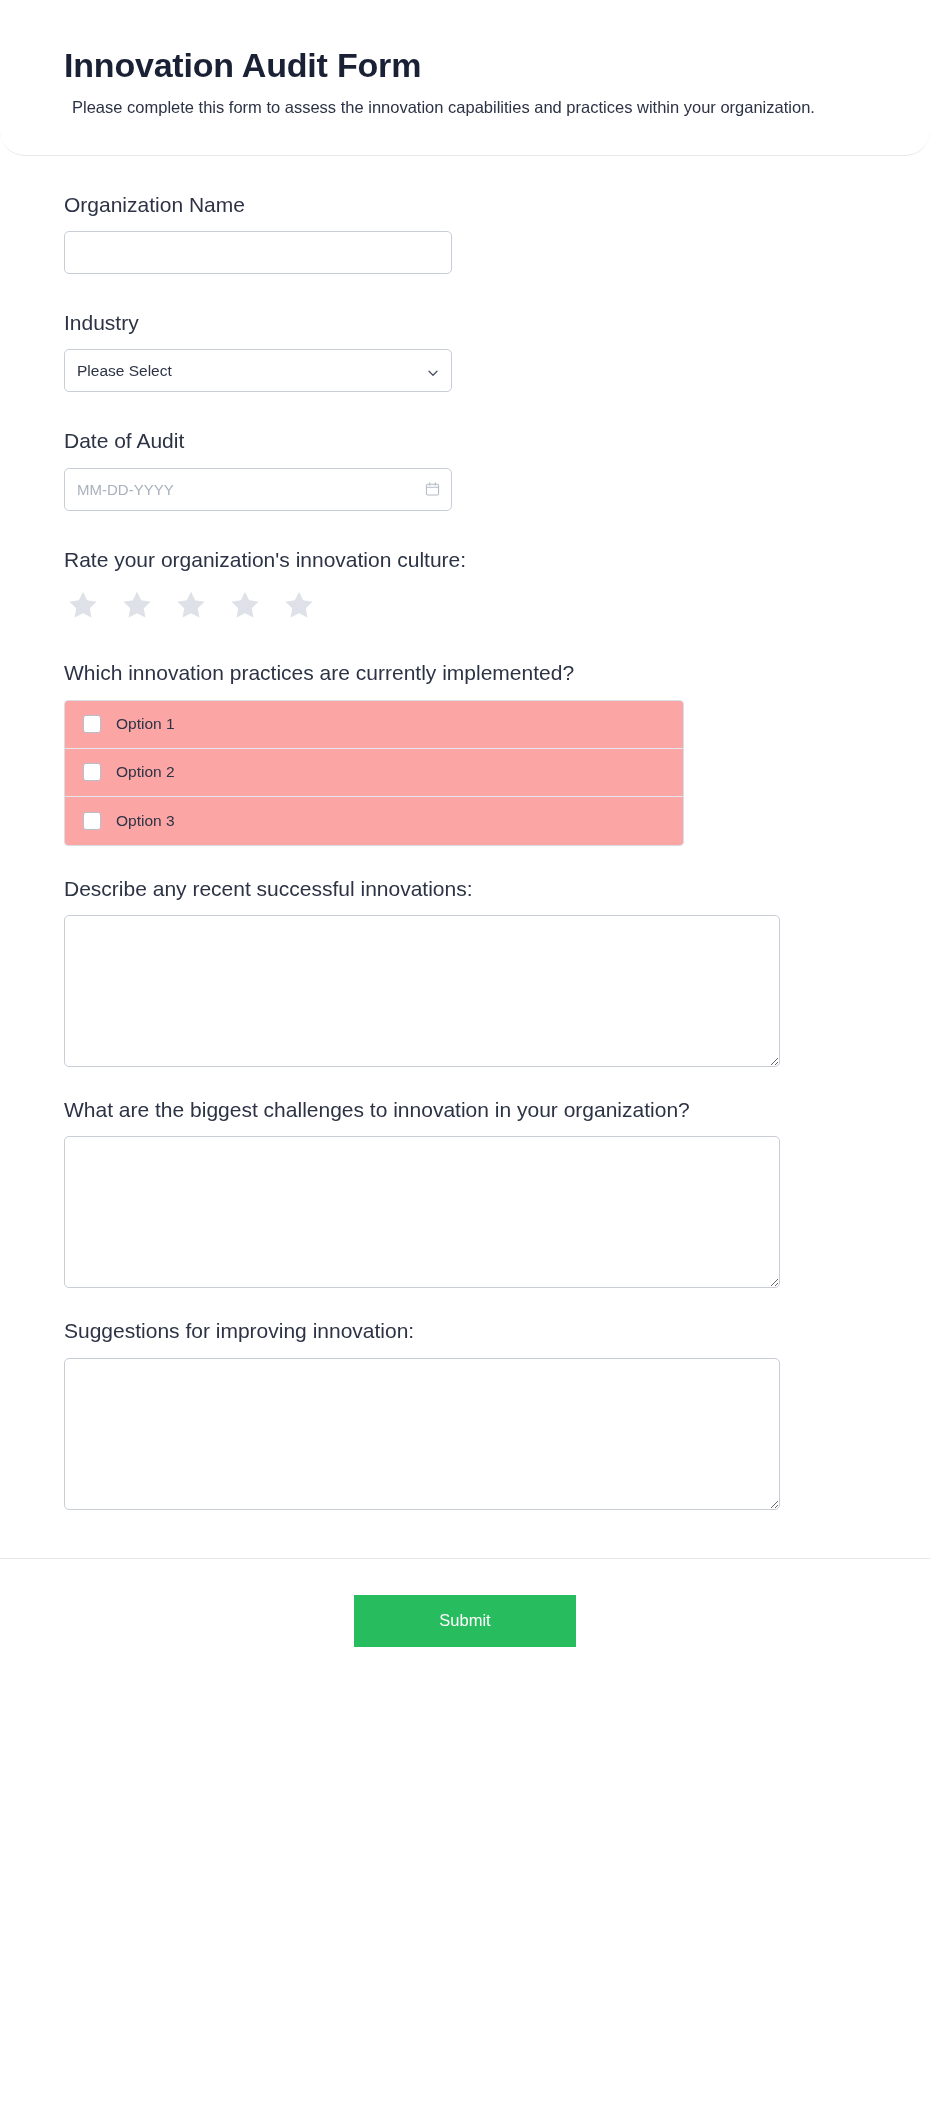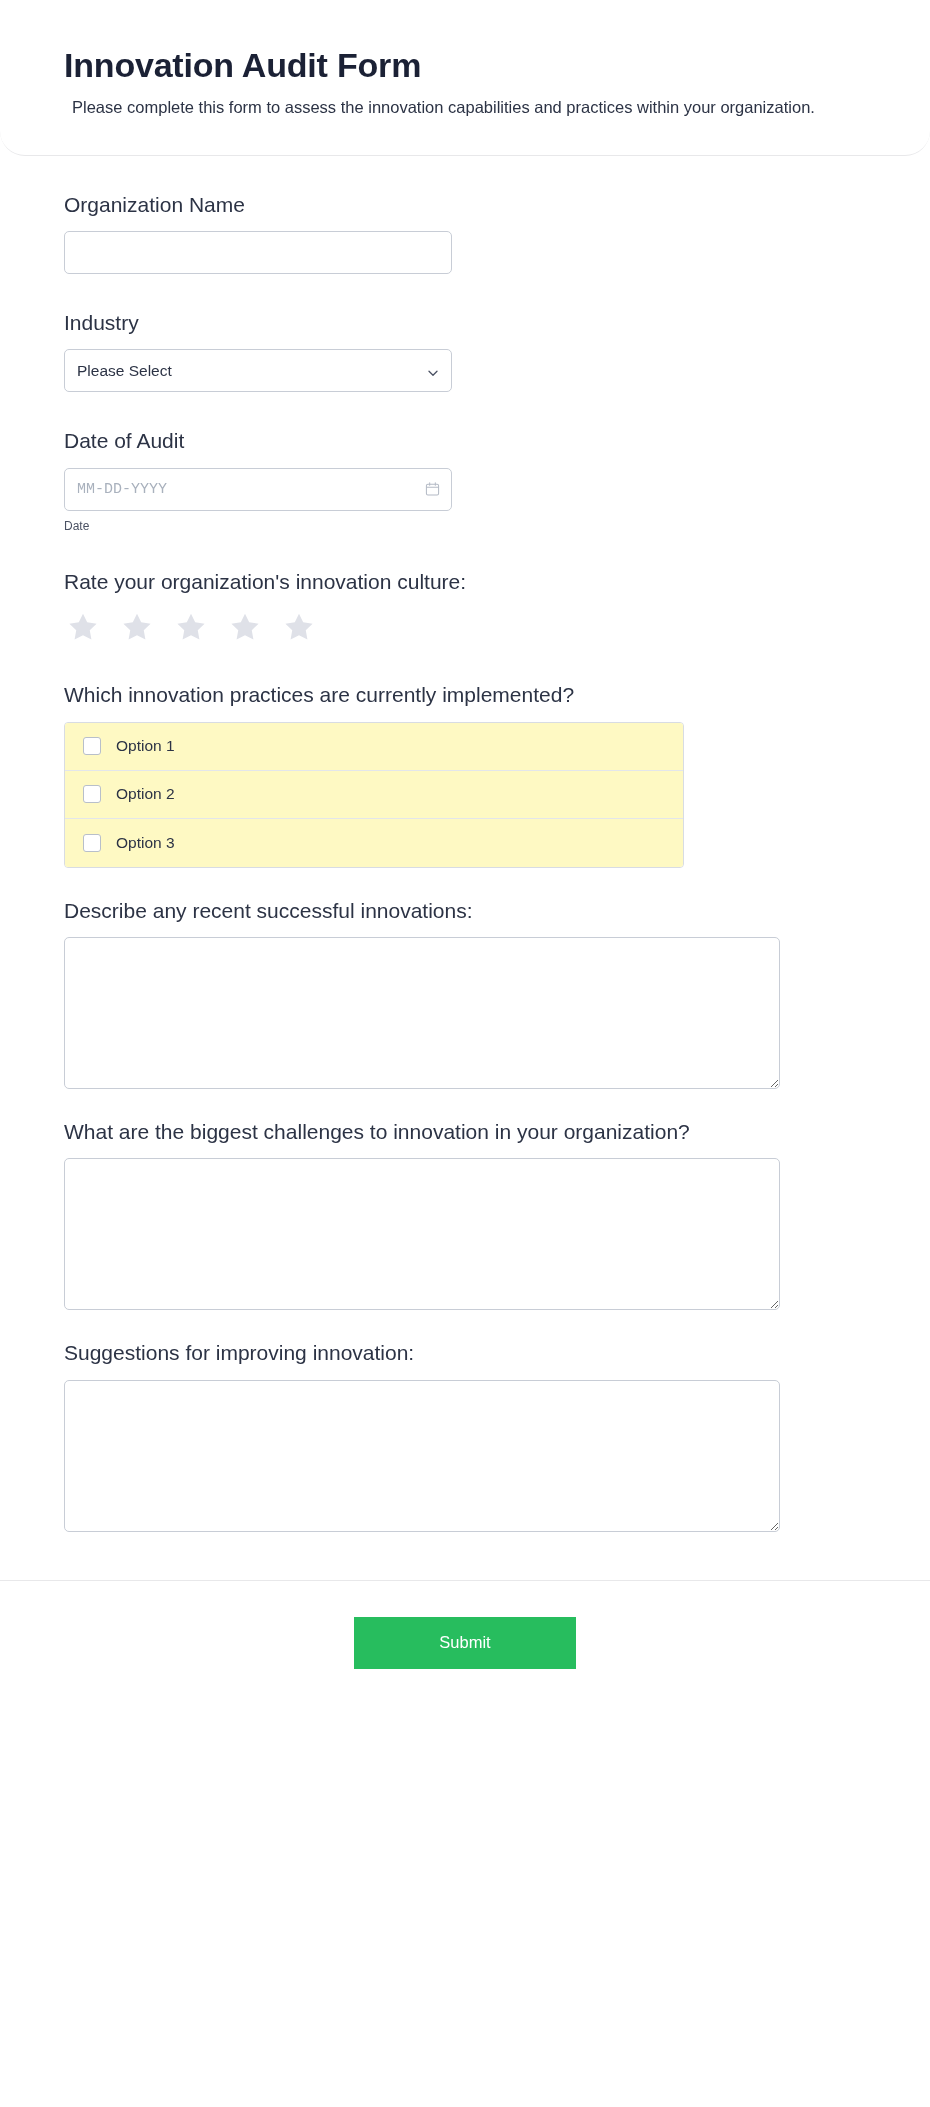--- a/index.html
+++ b/index.html
@@ -55,21 +55,21 @@
   }
   .text-input {
     width: 388px;
     height: 43px;
     border: 1px solid #c8cdd6;
     border-radius: 5px;
     background: #ffffff;
     padding: 0 12px;
     font-size: 15px;
     color: #2c3345;
-    font-family: Liberation Mono, monospace;
+    font-family: Liberation Sans, sans-serif;
     outline: none;
     display: block;
   }
   .text-input::placeholder { color: #a9b1bd; }
 
   .select-wrap {
     position: relative;
     width: 388px;
     height: 43px;
   }
@@ -133,21 +133,21 @@
     border: 1px solid #d8dce3;
     border-radius: 4px;
     overflow: hidden;
   }
   .check-row {
     display: flex;
     align-items: center;
     height: 48px;
     padding: 0 18px;
     border-bottom: 1px solid #e3e6eb;
-    background: #fef9c3;
+    background: #fca5a5;
   }
   .check-row:last-child { border-bottom: none; }
   .check-box {
     width: 18px;
     height: 18px;
     border: 1px solid #b8bfca;
     border-radius: 3px;
     background: #fff;
     margin-right: 15px;
     flex: 0 0 auto;
@@ -225,21 +225,20 @@
         <input class="text-input" type="text" placeholder="MM-DD-YYYY" style="">
         <span class="date-icon">
           <svg viewBox="0 0 16 16" width="15" height="15" aria-hidden="true">
             <rect x="1.5" y="3" width="13" height="11.5" rx="1.6" fill="none" stroke="#b4bac5" stroke-width="1.1"></rect>
             <line x1="1.5" y1="6.2" x2="14.5" y2="6.2" stroke="#b4bac5" stroke-width="1.1"></line>
             <line x1="5" y1="1.4" x2="5" y2="4" stroke="#b4bac5" stroke-width="1.1" stroke-linecap="round"></line>
             <line x1="11" y1="1.4" x2="11" y2="4" stroke="#b4bac5" stroke-width="1.1" stroke-linecap="round"></line>
           </svg>
         </span>
       </div>
-      <span class="sub-label">Date</span>
     </div>
 
     <div class="field">
       <label class="field-label">Rate your organization's innovation culture:</label>
       <div class="stars">
         <button class="star-btn" aria-label="1">
           <svg viewBox="0 0 24 24" width="34" height="34">
               <path d="M12 2.6l2.95 6.1 6.65.93-4.83 4.6 1.17 6.67L12 17.75 6.06 20.9l1.17-6.67L2.4 9.63l6.65-.93z" fill="#dfe1e8"></path>
             </svg>
         </button>

